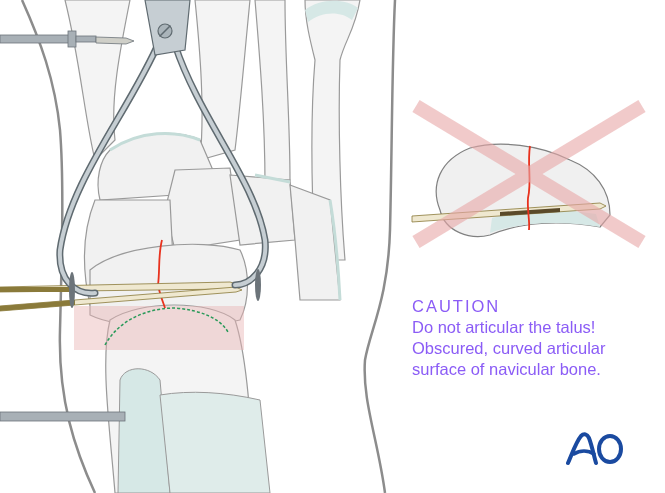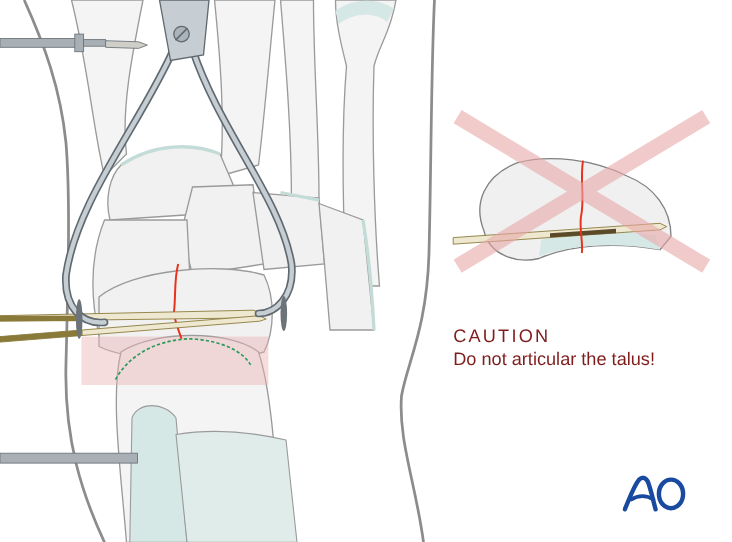--- a/index.html
+++ b/index.html
@@ -1,18 +1,18 @@
 <!DOCTYPE html>
 <html><head>
 <meta charset="utf-8">
 <style>
   html, body { margin:0; padding:0; background:#ffffff; }
   body { width:665px; height:493px; position:relative; overflow:hidden; font-family:"Liberation Sans", sans-serif; }
   #stage { position:absolute; left:0; top:0; width:665px; height:493px; }
-  .caption { position:absolute; left:412px; top:296px; color:#7f1d1d; font-size:16.5px; line-height:21px; }
+  .caption { position:absolute; left:412px; top:296px; color:#8b5cf6; font-size:16.5px; line-height:21px; }
   .caption .title { letter-spacing:2px; }
   .logo { position:absolute; left:566px; top:432px; width:58px; height:34px; }
 </style>
 </head>
 <body>
 
 <svg id="stage" viewBox="0 0 665 493" xmlns="http://www.w3.org/2000/svg">
 
   <g fill="none" stroke="#8c8c8c" stroke-width="2.5">
     <path d="M22 0 C40 40 55 80 60 130 C64 180 62 250 60 330 C58 400 75 450 95 493"></path>
@@ -88,19 +88,21 @@
     <g stroke="#e8a8a8" stroke-width="14" opacity="0.6">
       <line x1="416" y1="106" x2="642" y2="242"></line>
       <line x1="642" y1="106" x2="416" y2="242"></line>
     </g>
   </g>
 </svg>
 
 <div class="caption">
   <div class="title">CAUTION</div>
   <div>Do not articular the talus!</div>
+  <div>Obscured, curved articular</div>
+  <div>surface of navicular bone.</div>
 </div>
 
 <svg class="logo" viewBox="0 0 58 34" xmlns="http://www.w3.org/2000/svg">
   <path d="M2 31 C6 22 10 10 15 4 C18 1 21 2 23 6 C26 14 28 24 30 31" fill="none" stroke="#1a4aa0" stroke-width="4" stroke-linecap="round"></path>
   <path d="M8 22 C14 18 22 18 28 22" fill="none" stroke="#1a4aa0" stroke-width="3.5" stroke-linecap="round"></path>
   <ellipse cx="44" cy="17" rx="11" ry="13" fill="none" stroke="#1a4aa0" stroke-width="4"></ellipse>
 </svg>
 
 </body></html>

